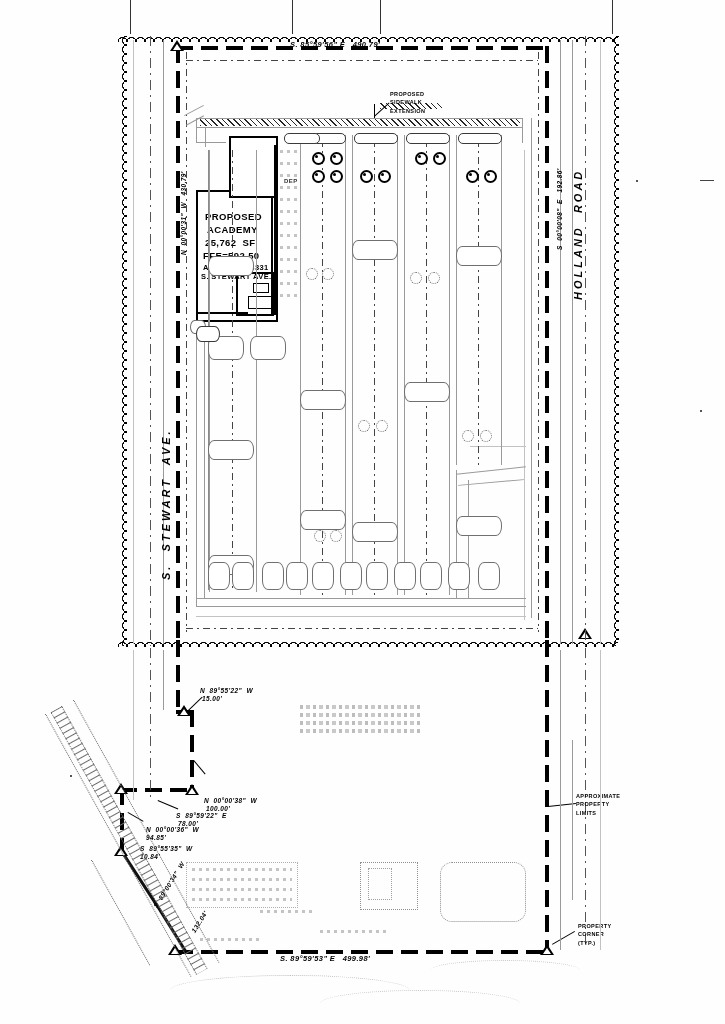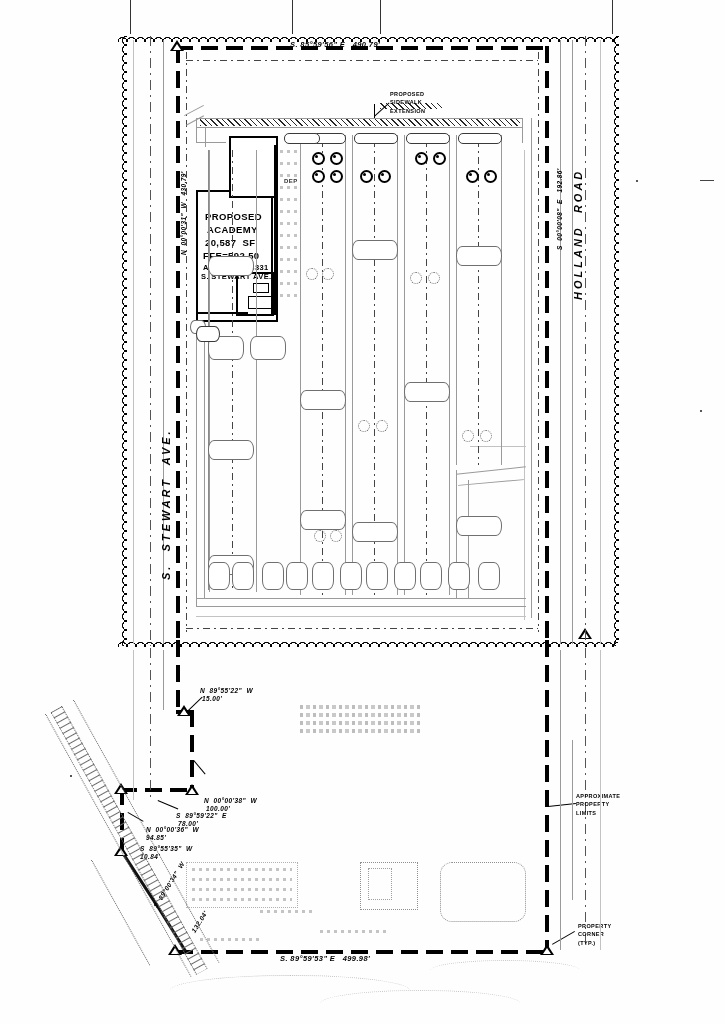--- a/index.html
+++ b/index.html
@@ -223,21 +223,21 @@
 
   <div class="hline thick" style="left:205px;top:190px;width:10px;"></div>
   <div class="vline thick" style="left:196px;top:224px;height:10px;"></div>
   <div class="vline thick" style="left:196px;top:244px;height:10px;"></div>
   <div class="vline thick" style="left:271px;top:198px;height:118px;"></div>
   <div class="vline thick" style="left:274px;top:145px;height:170px;"></div>
   <div class="hline thick" style="left:196px;top:312px;width:52px;"></div>
 
   <div class="lbl" style="left:205px;top:211px;font-size:9.5px;">PROPOSED</div>
   <div class="lbl" style="left:207px;top:224px;font-size:9.5px;">ACADEMY</div>
-  <div class="lbl" style="left:205px;top:237px;font-size:9.5px;">20,587  SF</div>
+  <div class="lbl" style="left:205px;top:237px;font-size:9.5px;">25,762  SF</div>
   <div class="lbl" style="left:203px;top:250px;font-size:9.5px;">FFE=592.50</div>
   <div class="lbl" style="left:203px;top:263px;font-size:7.5px;">ADDRESS:  8331</div>
   <div class="lbl" style="left:201px;top:272px;font-size:7.5px;">S. STEWART AVE.</div>
 
   <div class="curb-h" style="left:196px;top:118px;width:326px;"></div>
   <div class="curb-h" style="left:196px;top:127px;width:326px;"></div>
   <div class="curb-v" style="left:196px;top:118px;height:24px;"></div>
   <div class="curb-v" style="left:205px;top:127px;height:20px;"></div>
   <div class="curb-h" style="left:196px;top:142px;width:30px;"></div>
   <div class="curb-v" style="left:522px;top:118px;height:25px;"></div>

